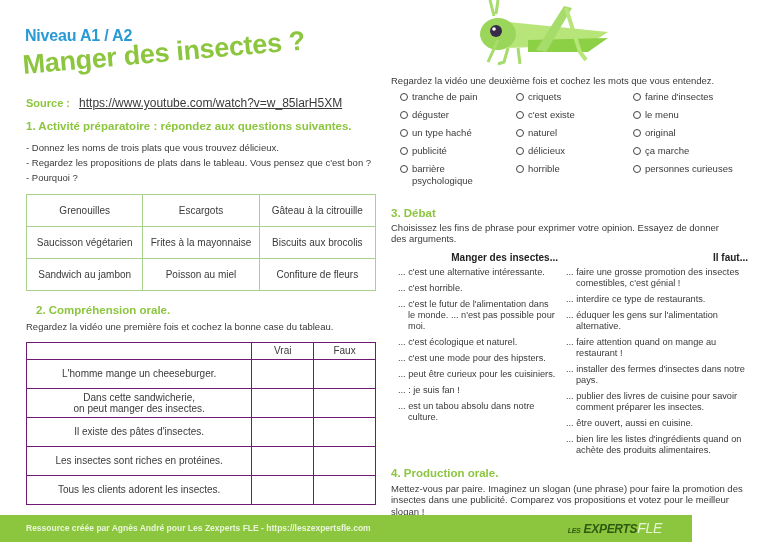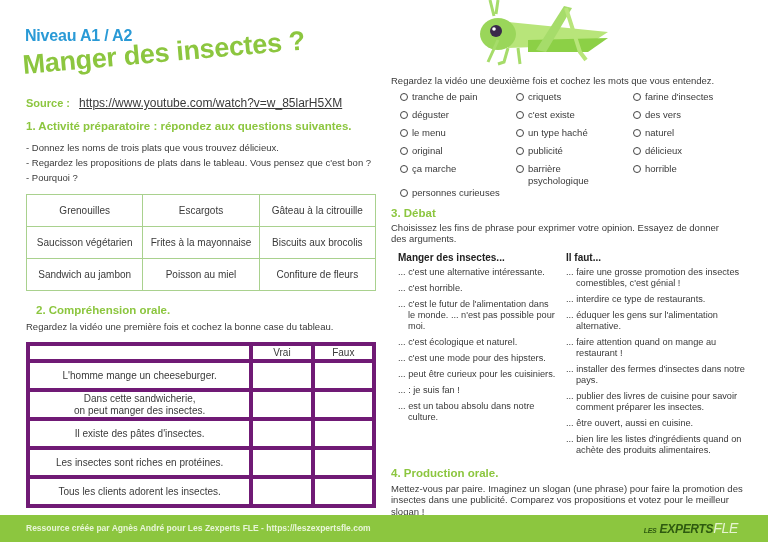--- a/index.html
+++ b/index.html
@@ -11,31 +11,31 @@
   .source { left:26px; top:96px; font-size:11px; }
   .source .lbl { color:#8cc63f; font-weight:bold; margin-right:6px; }
   .source .url { color:#3a3a3a; text-decoration:underline; font-size:12px; }
   .h-green { color:#8cc63f; font-weight:bold; font-size:11.5px; }
   .p { font-size:9.5px; color:#3a3a3a; line-height:1.45; }
   .lines div { font-size:9.5px; line-height:15px; }
   table { border-collapse:collapse; }
   table.t1 { left:26px; top:194px; width:350px; }
   table.t1 td { border:1px solid #a9d18e; height:32px; text-align:center; font-size:10px; width:33.33%; }
   table.t2 { left:26px; top:342px; width:350px; }
-  table.t2 td { border:4px solid #701a75; text-align:center; font-size:10px; line-height:1.15; }
+  table.t2 td { border:1px solid #701a75; text-align:center; font-size:10px; line-height:1.15; }
   table.t2 tr.hdr td { height:17px; }
   table.t2 tr.row td { height:29px; }
   .checks { left:400px; top:91px; width:360px; display:grid; grid-template-columns:116px 117px 127px; row-gap:0; }
   .chk { font-size:9.5px; height:18px; display:flex; align-items:flex-start; line-height:12px; }
   .chk .circle { width:8px; height:8px; border:1.2px solid #444; border-radius:50%; margin-right:4px; margin-top:2px; flex:none; }
   .debate-cols { left:398px; top:252px; width:350px; display:flex; gap:8px; }
   .col { flex:1; }
-  .col h4 { font-size:10px; font-weight:bold; text-align:left; color:#222; margin-bottom:4px; }
+  .col h4 { font-size:10px; font-weight:bold; text-align:right; color:#222; margin-bottom:4px; }
   .col .item { font-size:9.2px; line-height:11px; margin-bottom:5px; padding-left:10px; text-indent:-10px; }
-  .footer { left:0; top:515px; width:768px; height:27px; background:#8cc63f; }
+  .footer { left:0; top:515px; width:692px; height:27px; background:#8cc63f; }
   .footer .credit { position:absolute; left:26px; top:8px; font-size:8.5px; font-weight:bold; color:#e8f5d8; }
   .logo { position:absolute; right:30px; top:5px; font-size:12px; font-weight:bold; font-style:italic; color:#2e5a10; letter-spacing:-0.3px; }
   .logo .fle { color:#e6f4d0; font-size:14px; font-weight:normal; }
   .logo .les { font-size:7px; color:#2e5a10; }
 </style>
 </head>
 <body>
 
 <div class="abs niveau">Niveau A1 / A2</div>
 <div class="abs title">Manger des insectes ?</div>
@@ -135,24 +135,20 @@
       <span class="circle"></span>
       <span>farine d'insectes</span>
     </div>
   <div class="chk">
       <span class="circle"></span>
       <span>déguster</span>
     </div>
   <div class="chk">
       <span class="circle"></span>
       <span>c'est existe</span>
-    </div>
-  <div class="chk">
-      <span class="circle"></span>
-      <span>des vers</span>
     </div>
   <div class="chk">
       <span class="circle"></span>
       <span>le menu</span>
     </div>
   <div class="chk">
       <span class="circle"></span>
       <span>un type haché</span>
     </div>
   <div class="chk">

